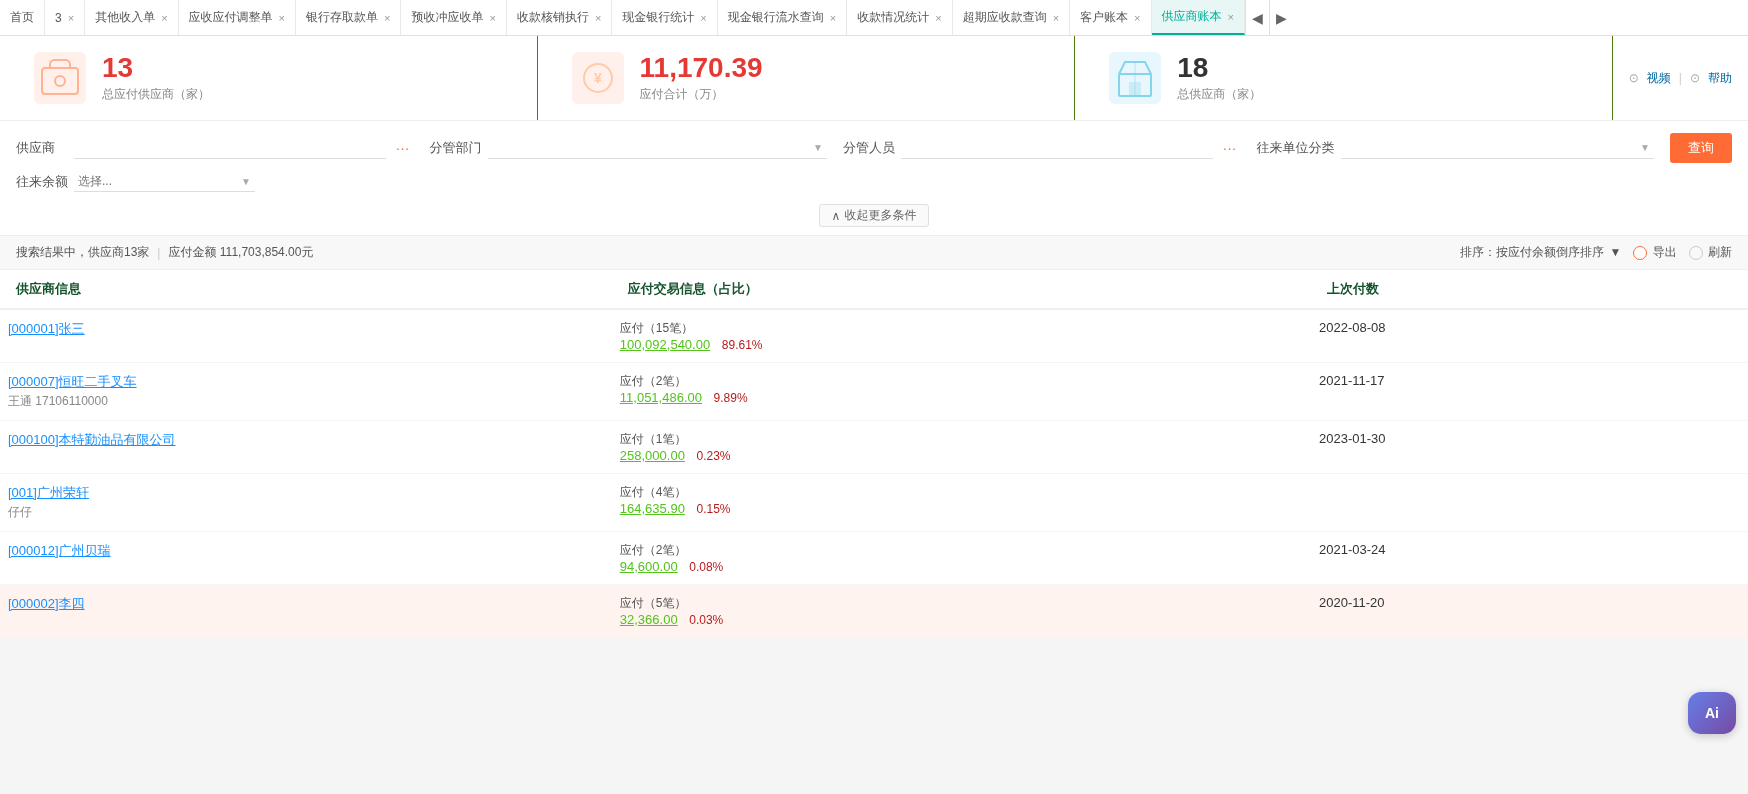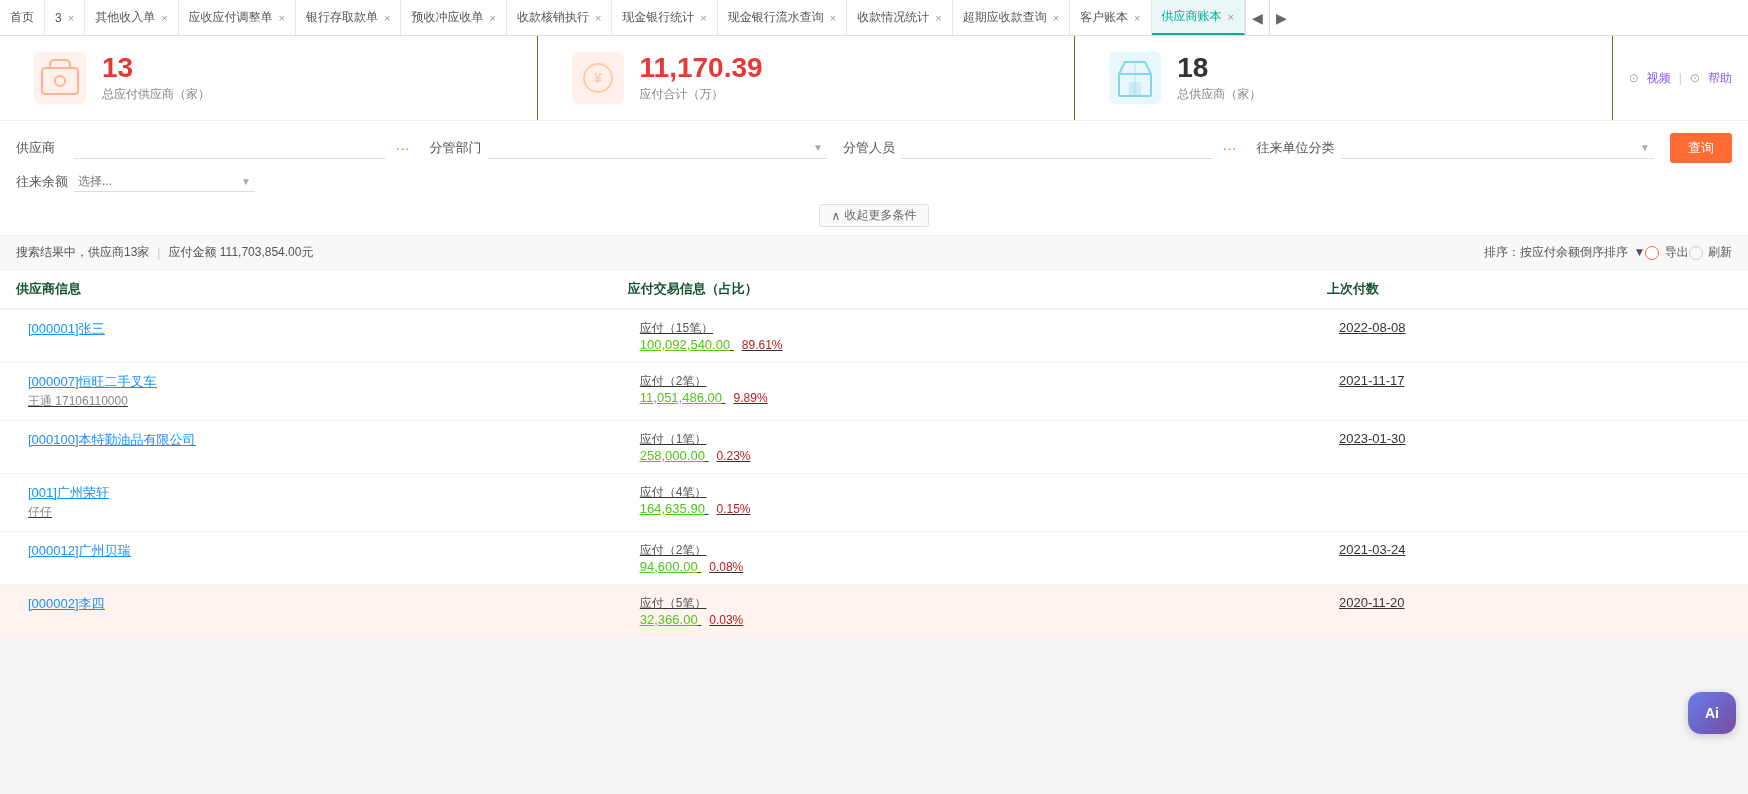--- a/index.html
+++ b/index.html
@@ -87,21 +87,21 @@
     }
     .top-right-links {
       display: flex;
       align-items: center;
       padding: 0 16px;
       font-size: 12px;
       color: #555;
       white-space: nowrap;
       gap: 8px;
     }
-    .top-right-links span { cursor: pointer; color: #8b5cf6; }
+    .top-right-links span { cursor: pointer; color: #0369a1; }
 
     
     .filter-area {
       background: #fff;
       padding: 12px 16px 8px;
       border-bottom: 1px solid #eee;
     }
     .filter-row {
       display: flex;
       align-items: center;
@@ -190,21 +190,21 @@
       display: flex;
       align-items: center;
       justify-content: space-between;
       padding: 8px 16px;
       background: #f8f8f8;
       border-bottom: 1px solid #eee;
       font-size: 12px;
       color: #555;
     }
     .result-bar-left { display: flex; align-items: center; gap: 4px; }
-    .result-bar-right { display: flex; align-items: center; }
+    .result-bar-right { display: flex; align-items: center; gap: 12px; }
     .result-bar-right span { cursor: pointer; color: #555; }
     .icon-circle {
       display: inline-block;
       width: 14px;
       height: 14px;
       border-radius: 50%;
       border: 1px solid #ccc;
       margin-right: 2px;
       vertical-align: middle;
     }
@@ -227,24 +227,23 @@
       font-weight: 600;
       color: #14532d;
       border-bottom: 2px solid #f0f0f0;
       background: #fff;
     }
     .main-table tbody tr {
       border-bottom: 1px solid #f5f5f5;
     }
     .main-table tbody tr.highlighted { background: #fff3ef; }
     .main-table tbody tr td {
-      padding: 10px 28px;
+      padding: 10px 8px;
       vertical-align: top;
       font-size: 13px;
-      text-decoration: underline;
     }
     .supplier-link {
       color: #1890ff;
       text-decoration: underline;
       cursor: pointer;
       font-size: 13px;
     }
     .supplier-sub {
       color: #888;
       font-size: 12px;

